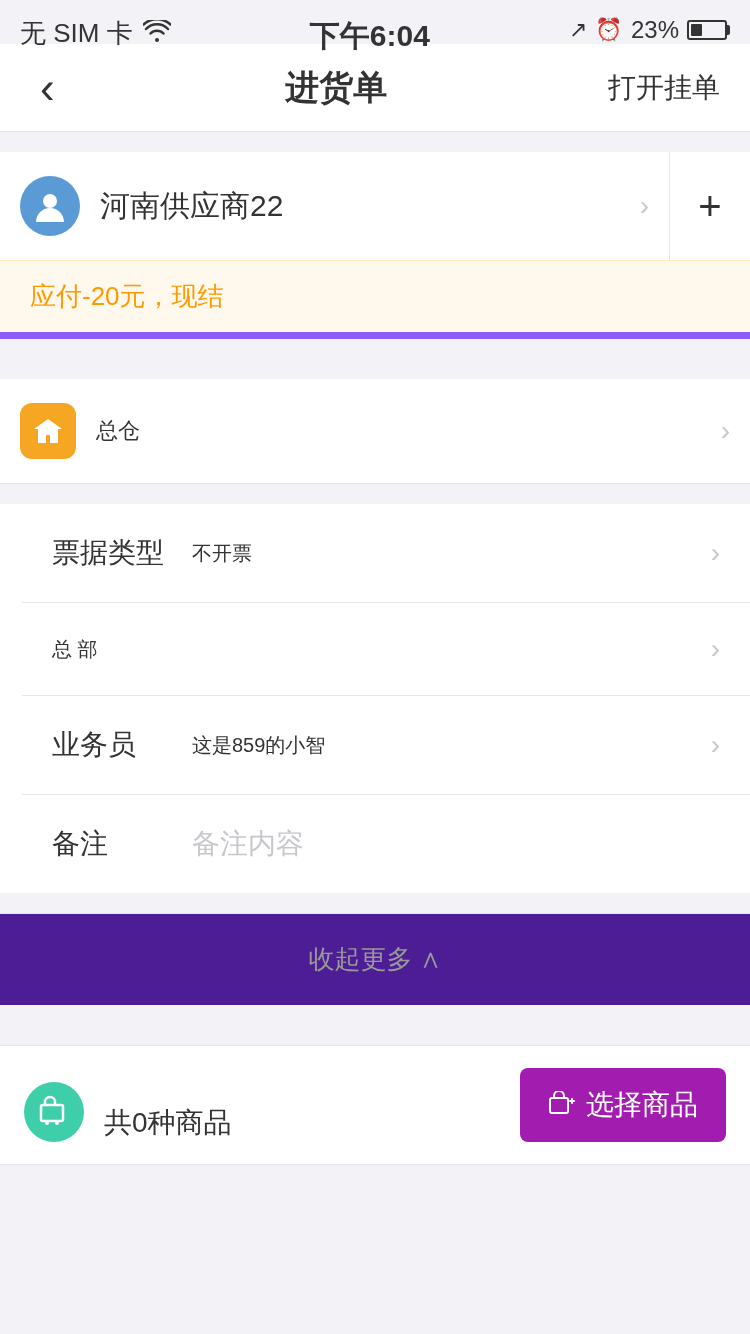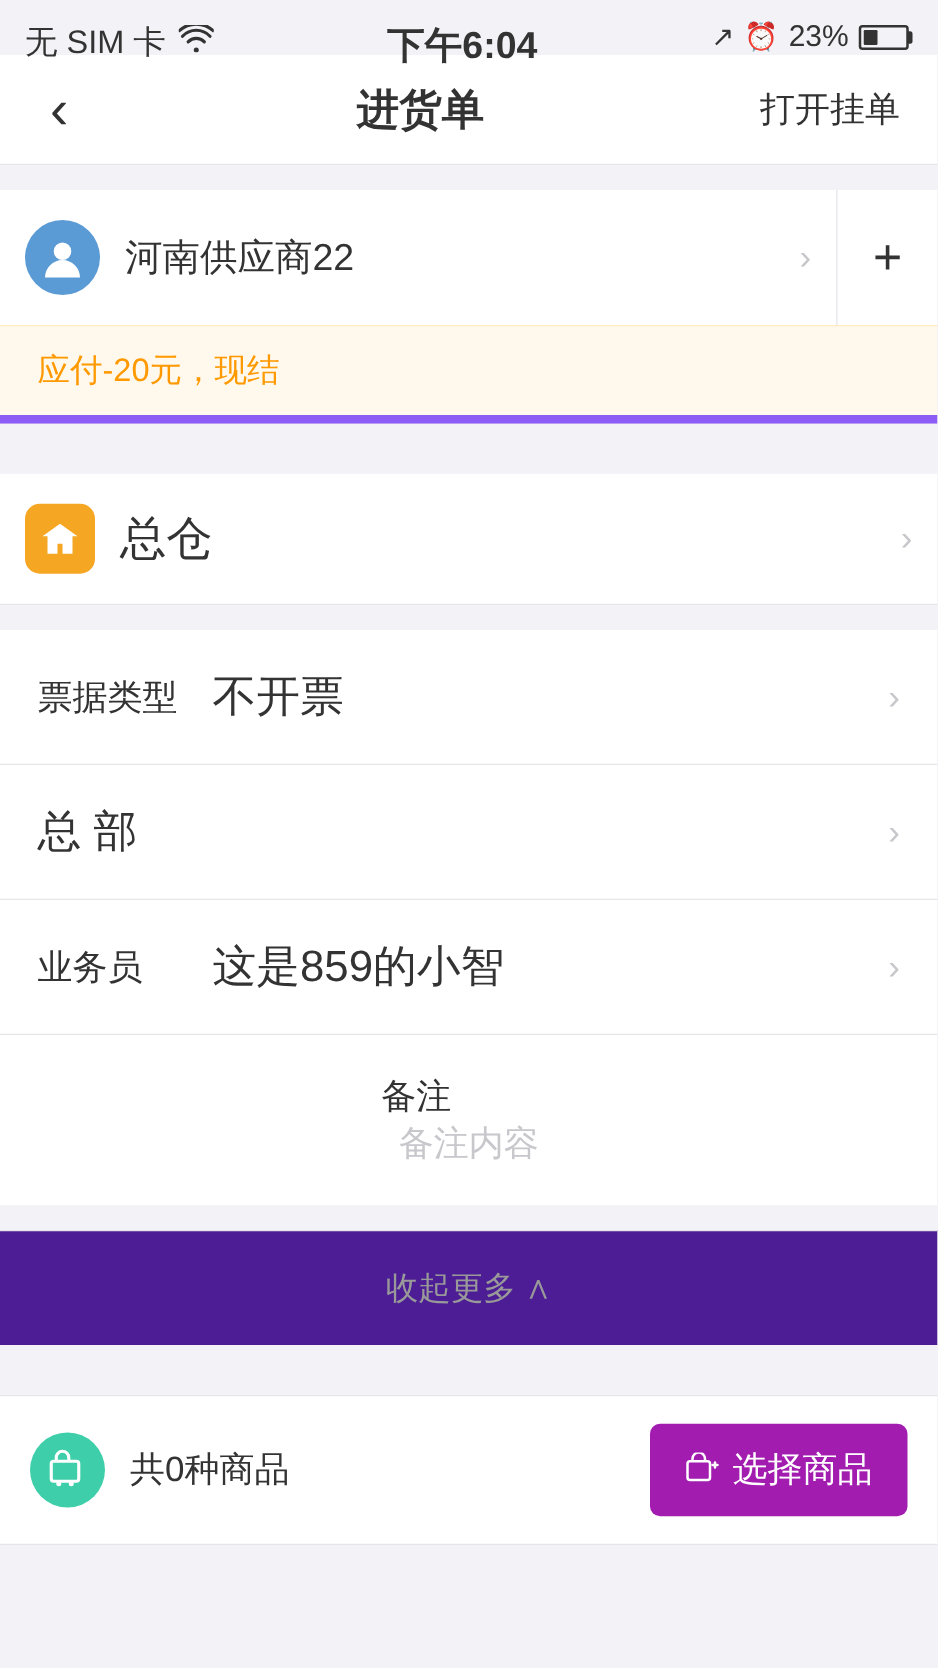--- a/index.html
+++ b/index.html
@@ -150,49 +150,49 @@
       width: 56px; height: 56px;
       background: #f5a623;
       border-radius: 12px;
       display: flex; align-items: center; justify-content: center;
       margin-right: 20px;
       flex-shrink: 0;
     }
     .warehouse-icon svg { width: 32px; height: 32px; fill: white; }
     .warehouse-name {
       flex: 1;
-      font-size: 37px;
+      font-size: 22px;
       color: #333;
     }
 
     
     .form-section {
       background: #fff;
       margin-top: 0;
     }
     .form-row {
       display: flex;
       align-items: center;
       padding: 30px 30px;
       border-bottom: 1px solid #e5e5ea;
       min-height: 90px;
+      margin-left: 22px;
     }
     .form-row:last-child {
       border-bottom: none;
-      flex-direction: column;
     }
     .form-label {
       font-size: 28px;
       color: #333;
       width: 140px;
       flex-shrink: 0;
     }
     .form-value {
       flex: 1;
-      font-size: 35px;
+      font-size: 20px;
       color: #333;
     }
     .form-placeholder {
       flex: 1;
       font-size: 28px;
       color: #c7c7cc;
     }
 
     
     .collapse-section {
@@ -207,21 +207,21 @@
     .collapse-text {
       font-size: 26px;
       color: #999;
     }
 
     
     .product-section {
       background: #fff;
       margin-top: 20px;
       display: flex;
-      align-items: center;
+      align-items: flex-end;
       padding: 22px 24px;
       border-top: 1px solid #e5e5ea;
       border-bottom: 1px solid #e5e5ea;
     }
     .product-icon {
       width: 60px; height: 60px;
       background: #3ecfaa;
       border-radius: 50%;
       display: flex; align-items: center; justify-content: center;
       margin-right: 20px;

